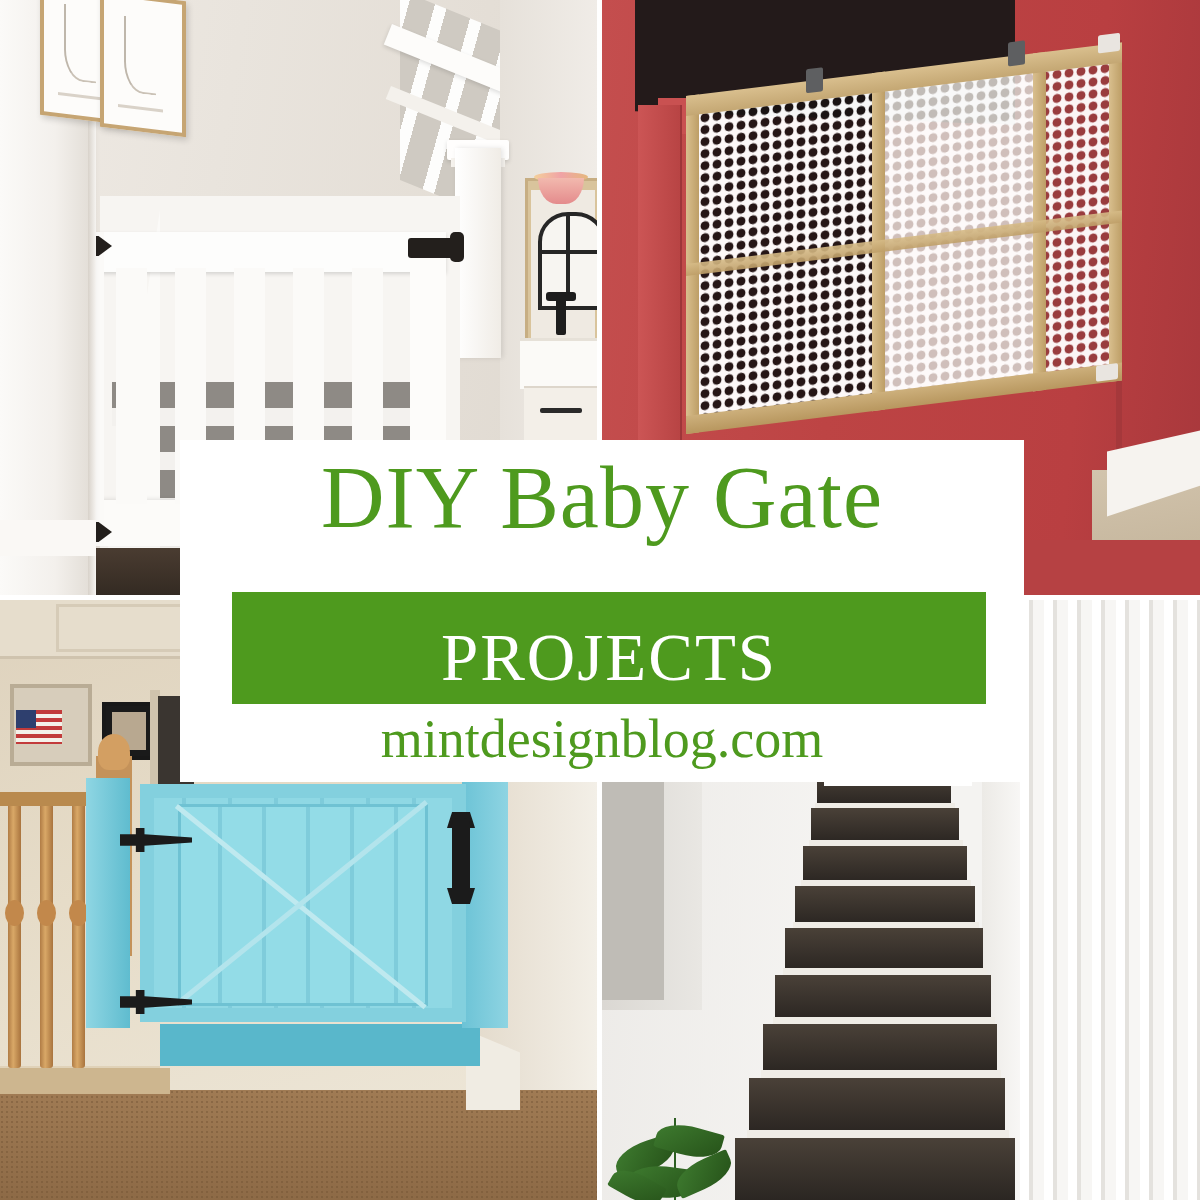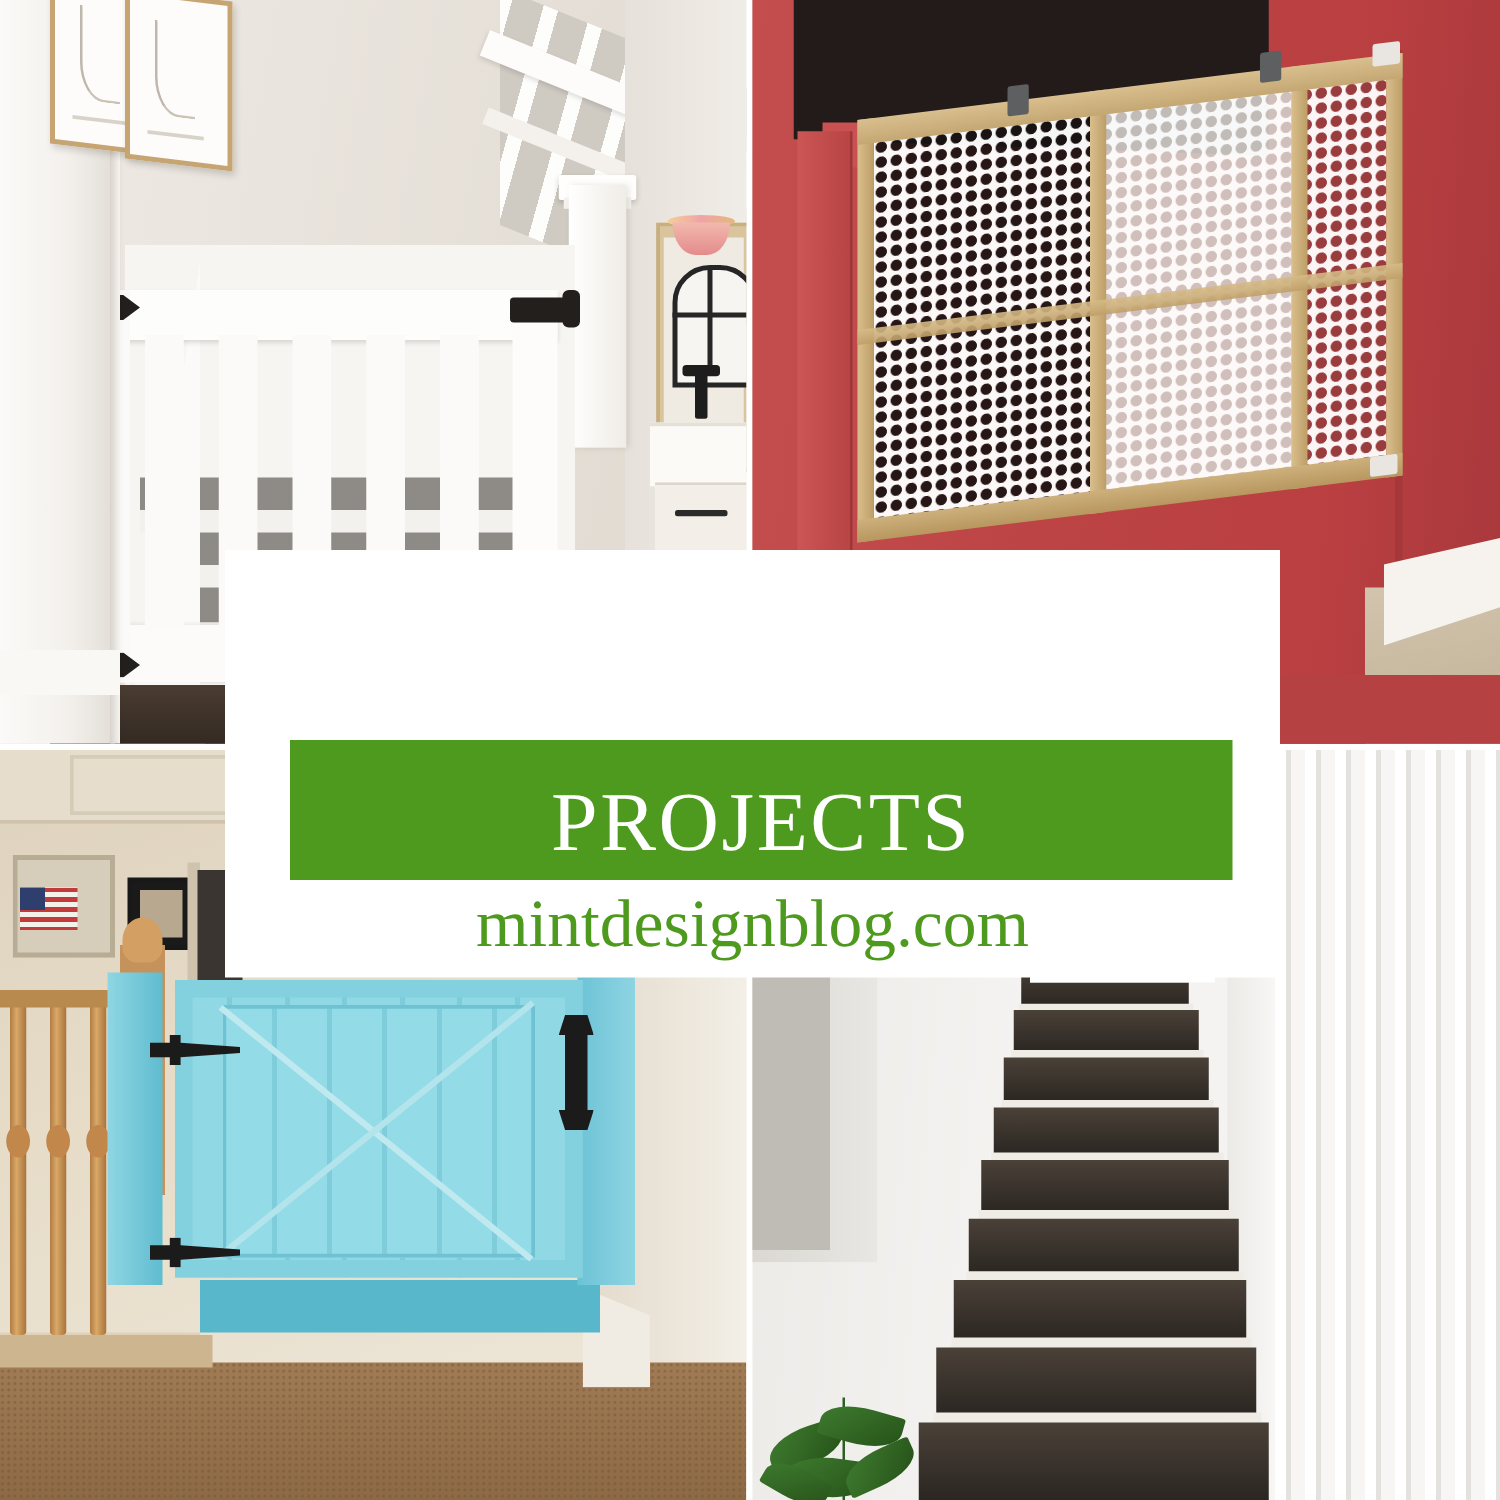--- a/index.html
+++ b/index.html
@@ -427,19 +427,20 @@
       <div class="br-stem" style="left:64px;top:10px;height:84px;"></div>
       <div class="br-leaf" style="left:4px;top:34px;width:62px;height:30px;transform:rotate(-18deg);"></div>
       <div class="br-leaf" style="left:46px;top:18px;width:66px;height:30px;transform:rotate(16deg);"></div>
       <div class="br-leaf" style="left:18px;top:58px;width:70px;height:32px;transform:rotate(8deg);"></div>
       <div class="br-leaf" style="left:64px;top:52px;width:60px;height:28px;transform:rotate(-24deg);"></div>
       <div class="br-leaf" style="left:0px;top:66px;width:54px;height:26px;transform:rotate(30deg);"></div>
     </div>
   </div>
 
   <div id="overlay">
+    <div id="title">DIY Baby Gate</div>
     <div id="banner">
       <div id="banner-text">Projects</div>
     </div>
     <div id="site">mintdesignblog.com</div>
   </div>
 
 </div>
 
 </body></html>

